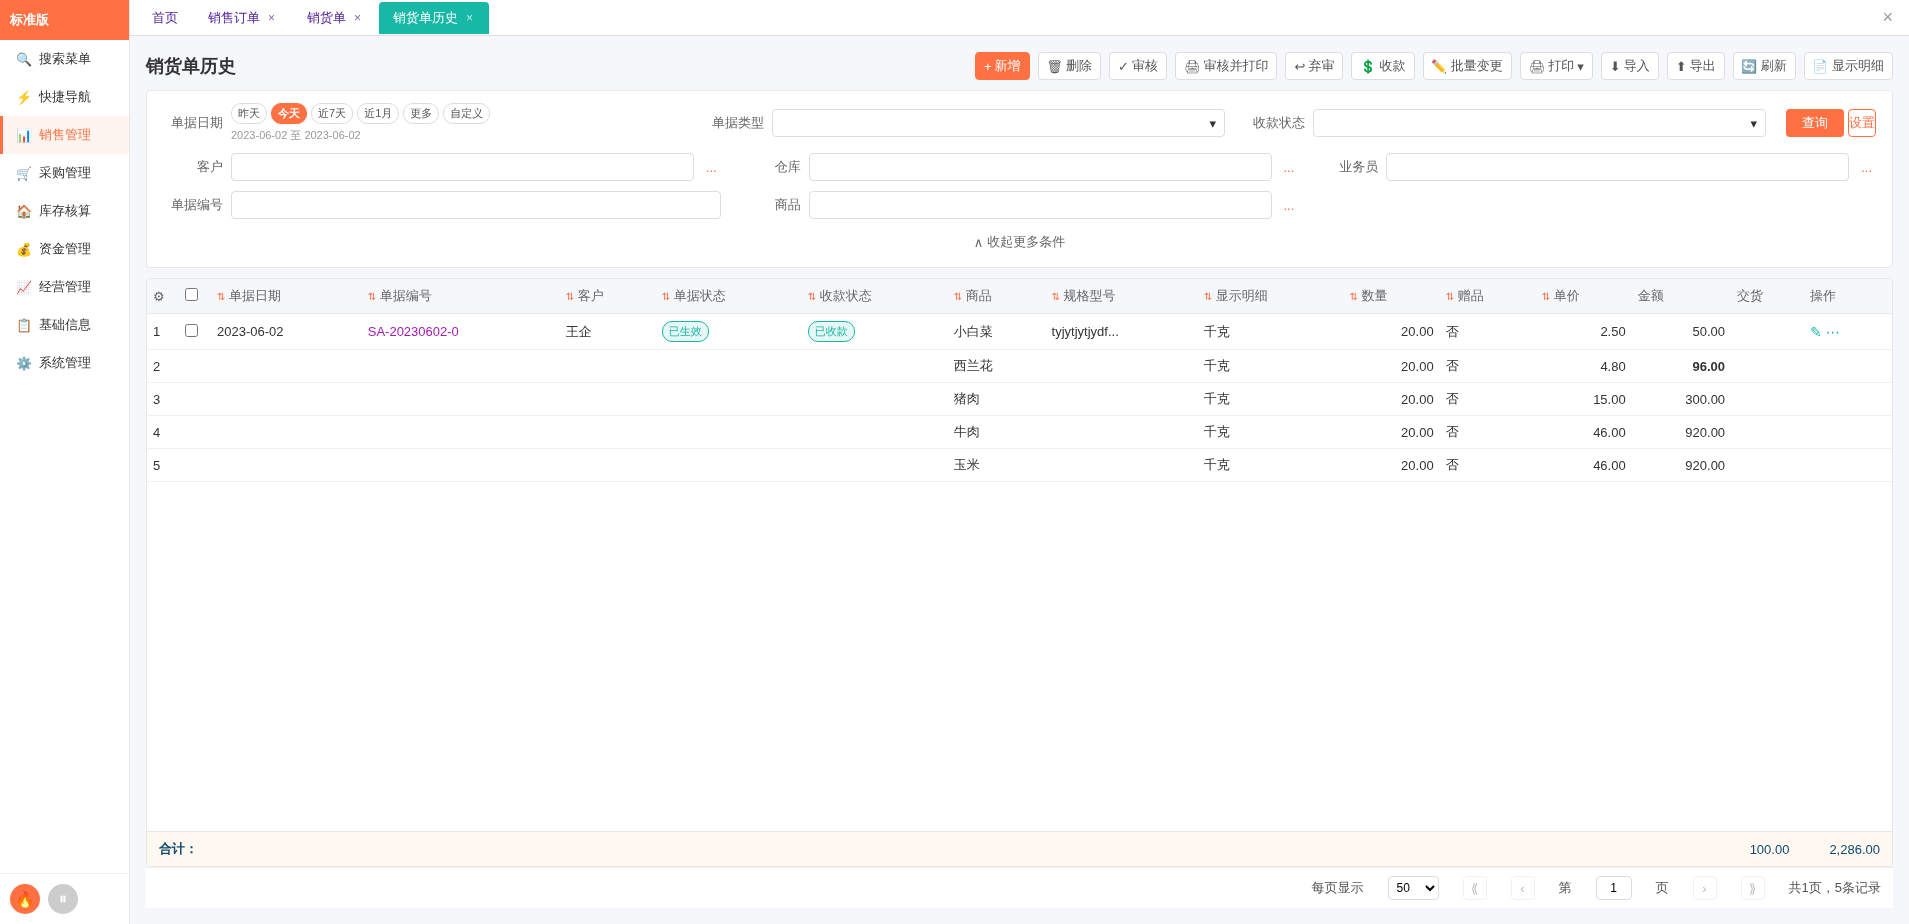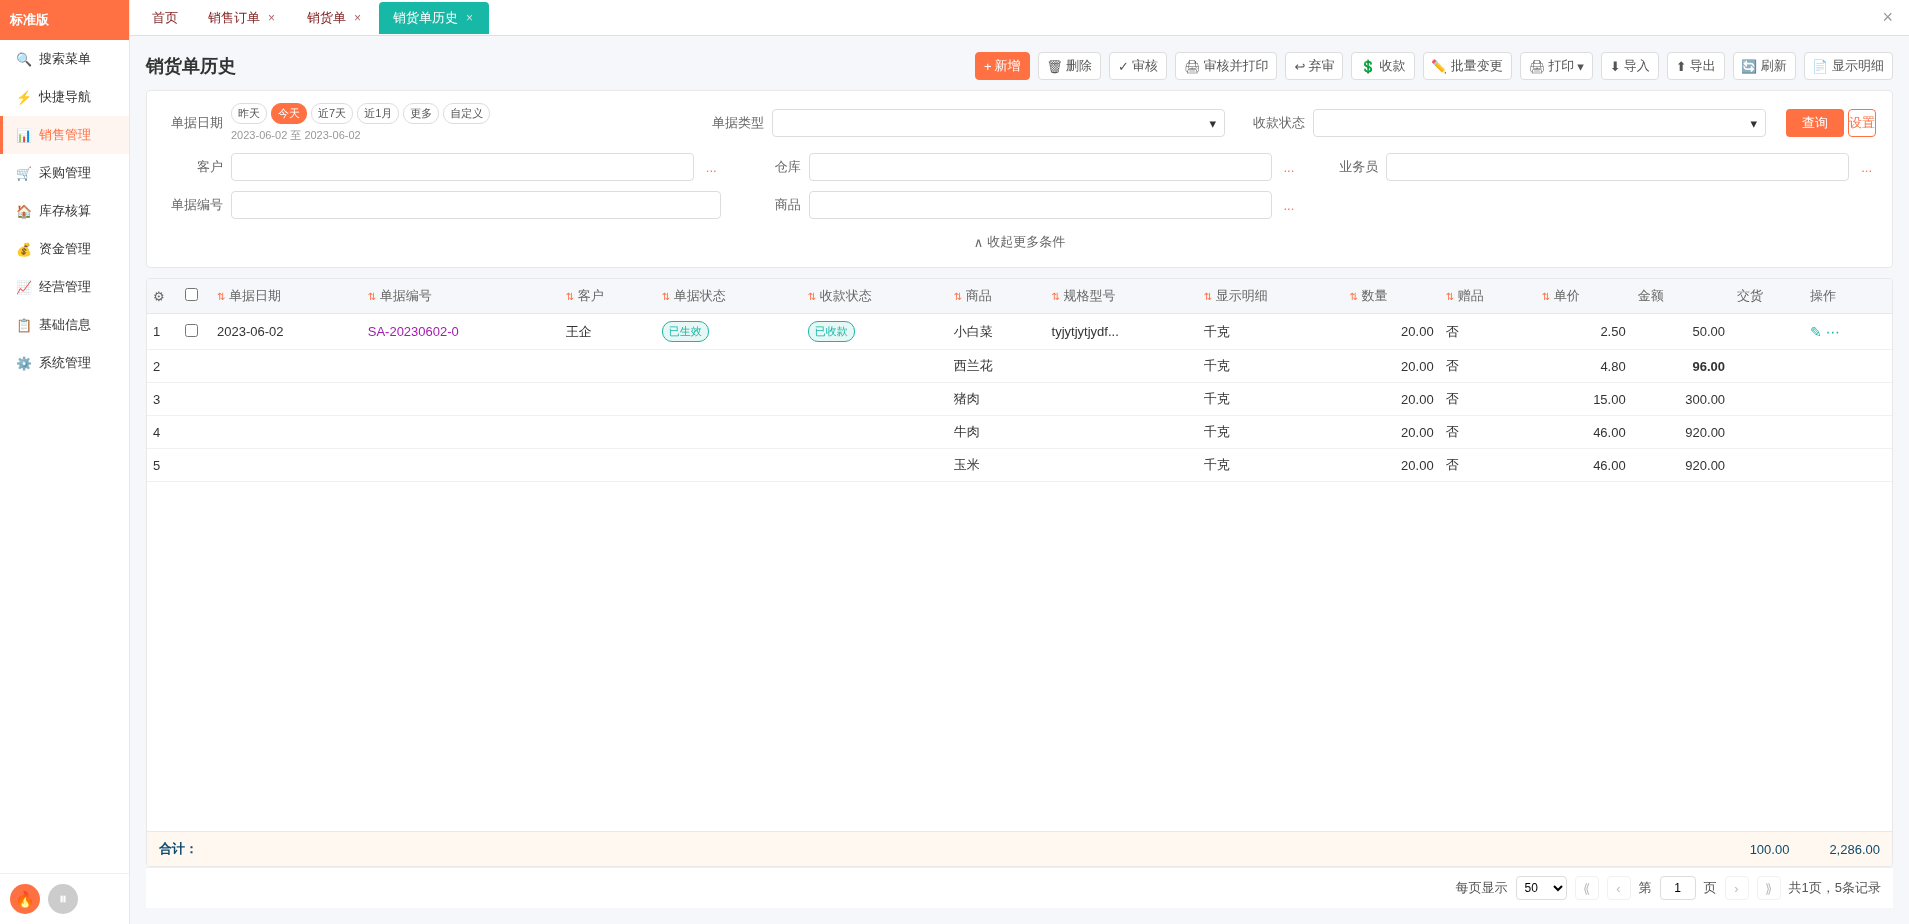--- a/index.html
+++ b/index.html
@@ -72,21 +72,21 @@
       padding: 0 8px;
       gap: 2px;
       flex-shrink: 0;
     }
     .tab {
       display: flex;
       align-items: center;
       padding: 0 14px;
       height: 32px;
       cursor: pointer;
-      color: #7f1d1d;
+      color: #4c1d95;
       border-radius: 4px 4px 0 0;
       gap: 6px;
       font-size: 13px;
     }
     .tab.active {
       background: #17b8a6;
       color: #fff;
     }
     .tab-close {
       font-size: 12px;
@@ -208,21 +208,21 @@
     }
     .date-btn {
       padding: 2px 6px;
       border: 1px solid #ddd;
       border-radius: 10px;
       cursor: pointer;
       font-size: 11px;
       color: #555;
       background: #fff;
     }
-    .date-btn.active { background: #ff7043; color: #fff; border-color: #ff7043; }
+    .date-btn.active { background: #ff7043; color: #fff; border-color: #ff7043; font-weight: bold; }
     .date-range-text {
       font-size: 11px;
       color: #999;
     }
     .ellipsis-btn {
       color: #ff7043;
       cursor: pointer;
       font-size: 13px;
       padding: 0 4px;
     }
@@ -297,21 +297,21 @@
     .footer-total { margin-left: auto; display: flex; gap: 40px; }
 
     
     .pagination {
       display: flex;
       align-items: center;
       justify-content: flex-end;
       padding: 8px 12px;
       background: #fff;
       border-top: 1px solid #f0f0f0;
-      gap: 8px;
+      gap: 24px;
       font-size: 12px;
       color: #555;
       flex-shrink: 0;
     }
     .page-btn {
       width: 24px;
       height: 24px;
       border: 1px solid #ddd;
       border-radius: 4px;
       display: flex;

